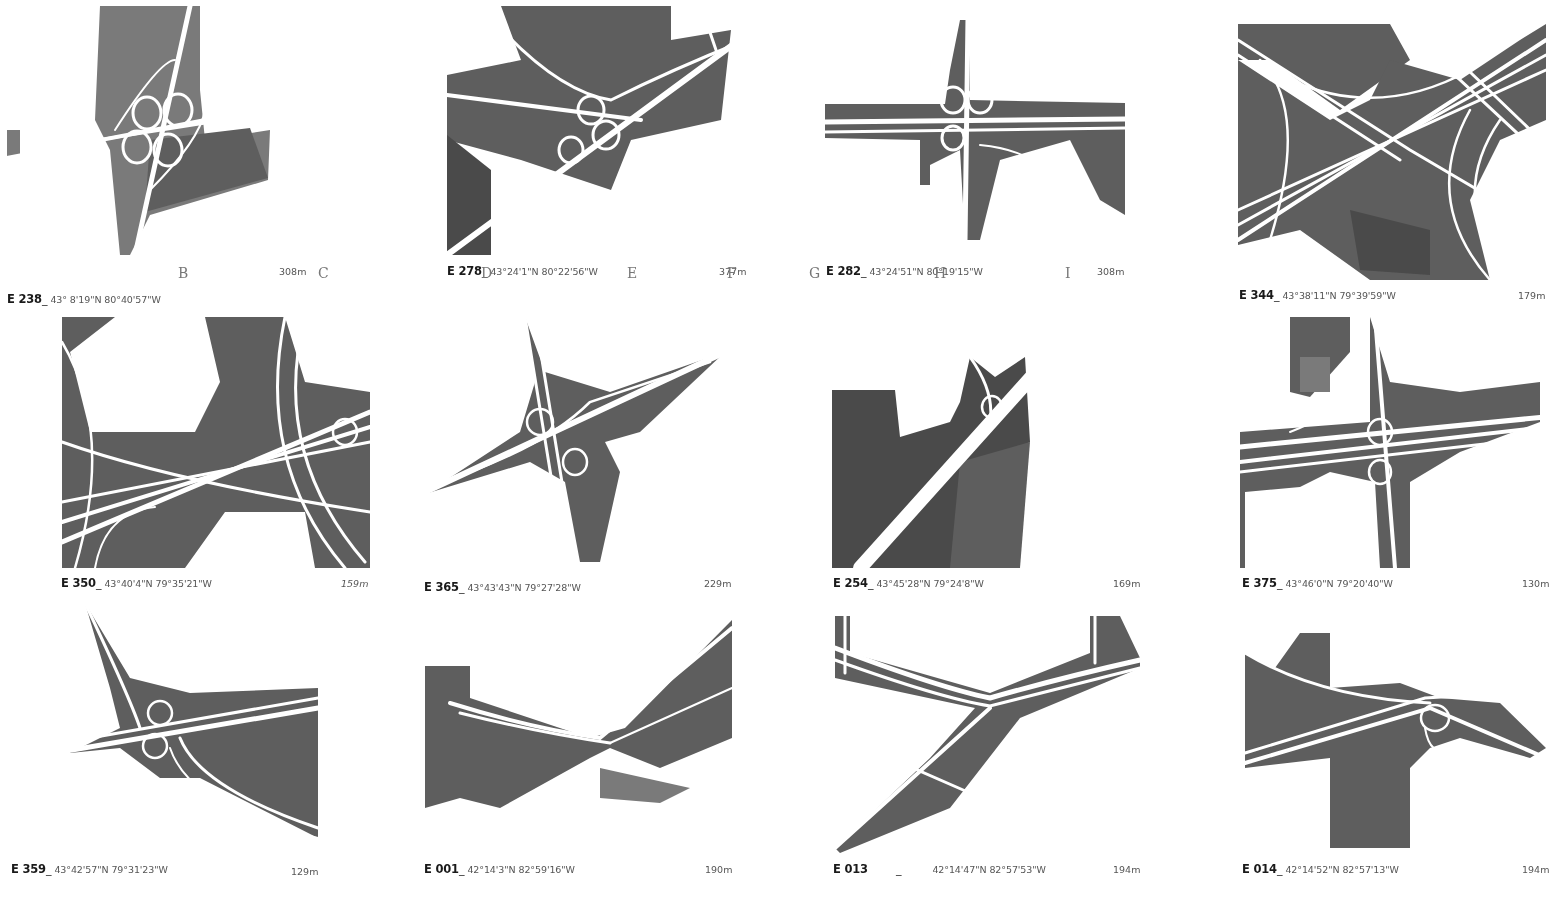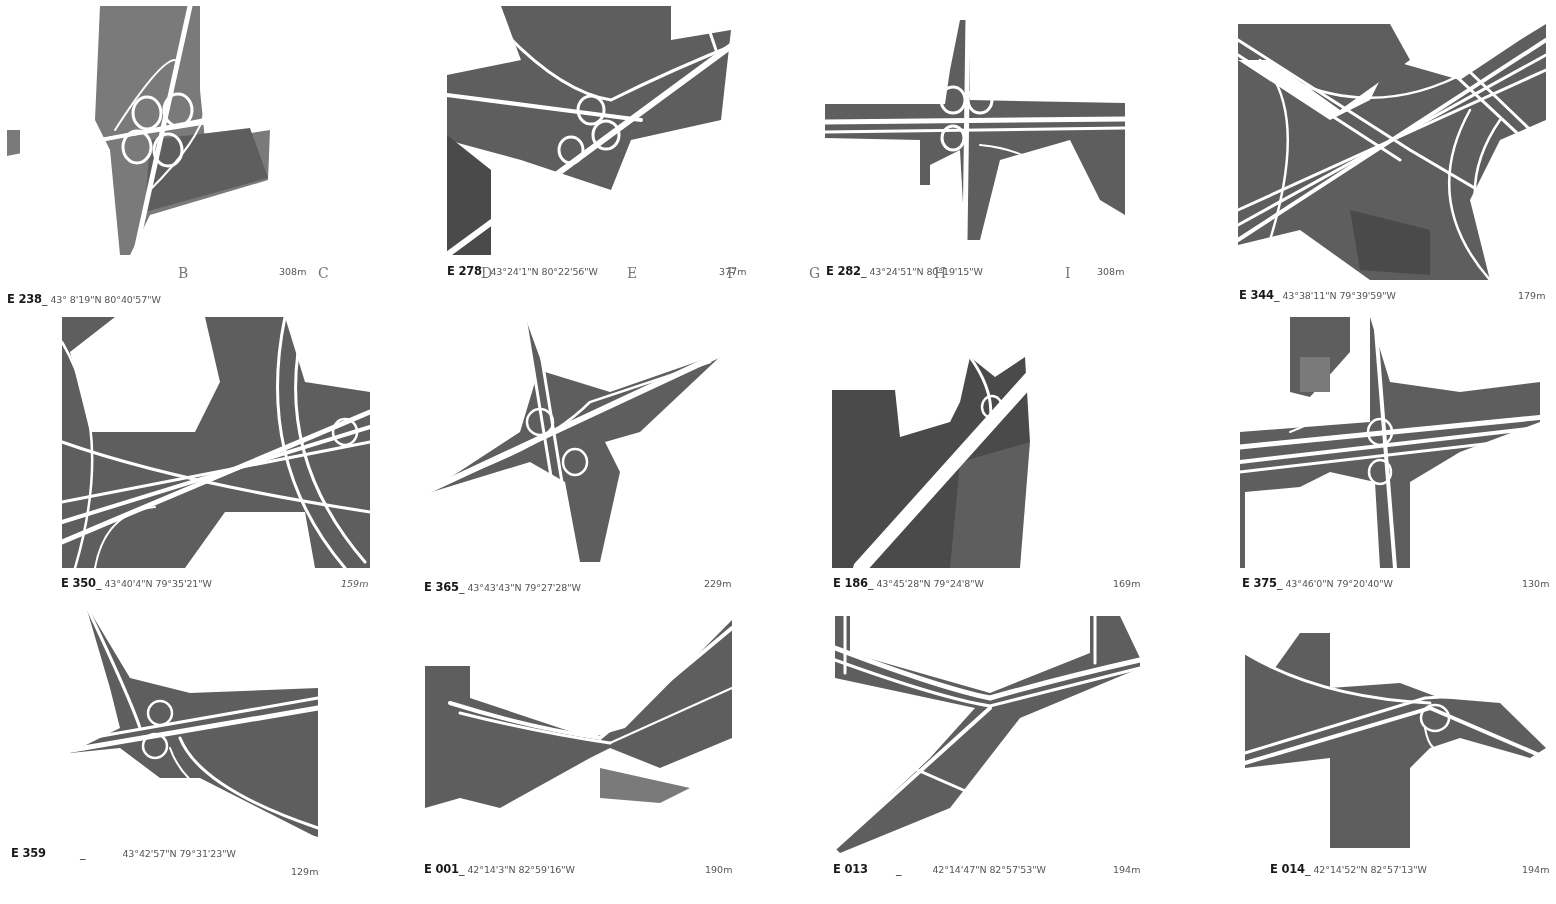--- a/index.html
+++ b/index.html
@@ -147,21 +147,21 @@
 
 <div class="plate" style="left:820px;top:312px;width:330px;height:285px;">
   <svg width="330" height="260" viewBox="0 0 330 260">
     <polygon class="land2" points="12,78 75,78 80,125 130,110 140,90 150,45 175,65 205,45 210,130 175,150 140,200 150,256 12,256"></polygon>
     <polygon class="land" points="140,150 210,130 200,256 130,256"></polygon>
     <path class="road" stroke-width="14" d="M40,256 L225,50"></path>
     <path class="road" stroke-width="3" d="M150,45 Q175,80 170,110 Q200,70 225,55"></path>
     <ellipse class="road" stroke-width="2.5" cx="172" cy="95" rx="10" ry="11"></ellipse>
   </svg>
   <div class="caption" style="left:13px;top:264px;">
-    <span class="code">E 186</span>
+    <span class="code">E 254</span>
       <span class="sep">_</span>
     <span class="coords">43°45'28"N 79°24'8"W</span>
   </div>
   <span class="scale" style="left:293px;top:266px;">169m</span>
 </div>
 
 <div class="plate" style="left:1230px;top:312px;width:326px;height:285px;">
   <svg width="326" height="260" viewBox="0 0 326 260">
     <polygon class="land" points="60,5 120,5 120,40 80,85 60,80"></polygon>
     <polygon class="land3" points="70,45 100,45 100,80 70,80"></polygon>
@@ -186,21 +186,21 @@
   <svg width="330" height="260" viewBox="0 0 330 260">
     <polygon class="land" points="85,5 130,80 190,95 318,90 318,240 200,180 160,180 120,150 70,155 120,130 110,90"></polygon>
     <path class="road" stroke-width="5" d="M72,152 L318,110"></path>
     <path class="road" stroke-width="3" d="M90,140 L318,100"></path>
     <path class="road" stroke-width="3" d="M85,5 Q130,100 140,130"></path>
     <ellipse class="road" stroke-width="2.5" cx="160" cy="115" rx="12" ry="12"></ellipse>
     <ellipse class="road" stroke-width="2.5" cx="155" cy="148" rx="12" ry="12"></ellipse>
     <path class="road" stroke-width="3" d="M180,140 Q200,190 318,230"></path>
     <path class="road" stroke-width="2" d="M170,150 Q190,210 318,240"></path>
   </svg>
-  <div class="caption" style="left:11px;top:248px;gap:34px;">
+  <div class="caption" style="left:11px;top:264px;">
     <span class="code">E 359</span>
       <span class="sep">_</span>
     <span class="coords">43°42'57"N 79°31'23"W</span>
   </div>
   <span class="scale" style="left:291px;top:268px;">129m</span>
 </div>
 
 <div class="plate" style="left:410px;top:598px;width:330px;height:290px;">
   <svg width="330" height="260" viewBox="0 0 330 260">
     <polygon class="land" points="15,68 60,68 60,100 180,140 215,130 322,22 322,140 250,170 200,150 180,160 90,210 50,200 15,210"></polygon>
@@ -237,21 +237,21 @@
 
 <div class="plate" style="left:1230px;top:598px;width:326px;height:290px;">
   <svg width="326" height="260" viewBox="0 0 326 260">
     <polygon class="land" points="70,35 100,35 100,90 170,85 210,100 270,105 316,150 300,160 230,140 200,150 180,170 180,250 100,250 100,160 15,170 15,55 45,70"></polygon>
     <path class="road" stroke-width="4" d="M15,165 L200,110 L316,160"></path>
     <path class="road" stroke-width="3" d="M15,155 L195,100 Q260,95 310,110"></path>
     <path class="road" stroke-width="3" d="M15,55 Q90,100 200,105"></path>
     <ellipse class="road" stroke-width="2.5" cx="205" cy="120" rx="14" ry="13"></ellipse>
     <path class="road" stroke-width="2" d="M195,130 Q200,160 220,150"></path>
   </svg>
-  <div class="caption" style="left:12px;top:264px;margin-left:28px;">
+  <div class="caption" style="left:12px;top:264px;">
     <span class="code">E 014</span>
       <span class="sep">_</span>
     <span class="coords">42°14'52"N 82°57'13"W</span>
   </div>
   <span class="scale" style="left:292px;top:266px;">194m</span>
 </div>
 
 <span class="stray" style="left:178px;top:265px;">B</span>
 <span class="stray" style="left:318px;top:265px;">C</span>
 <span class="stray" style="left:481px;top:265px;">D</span>

